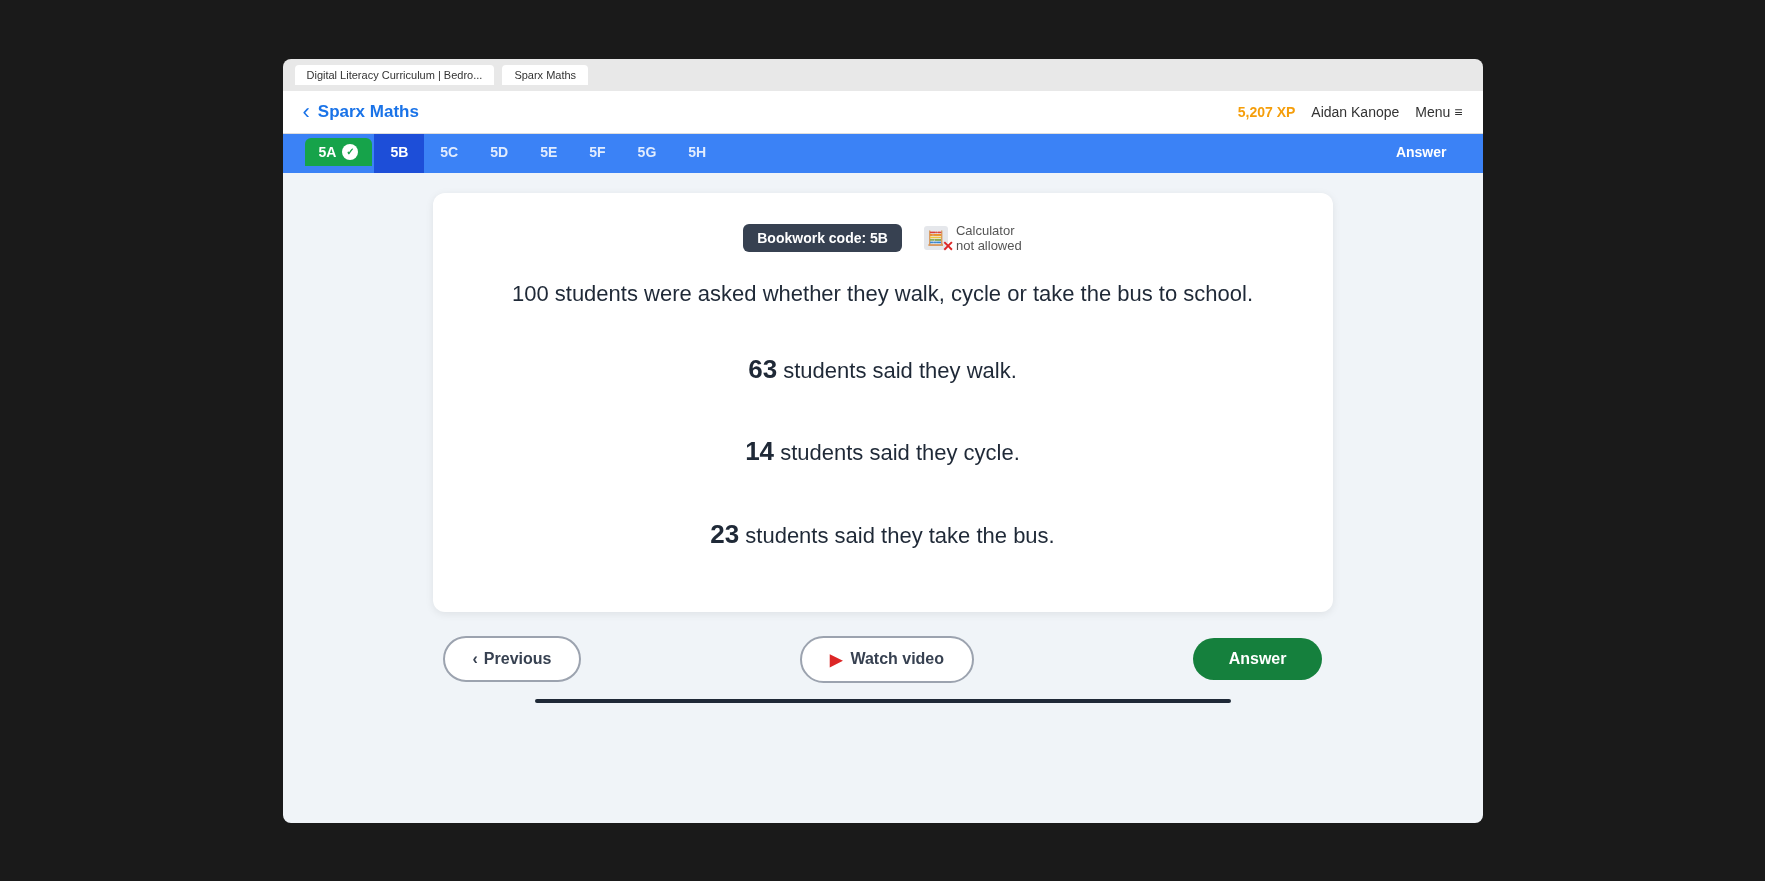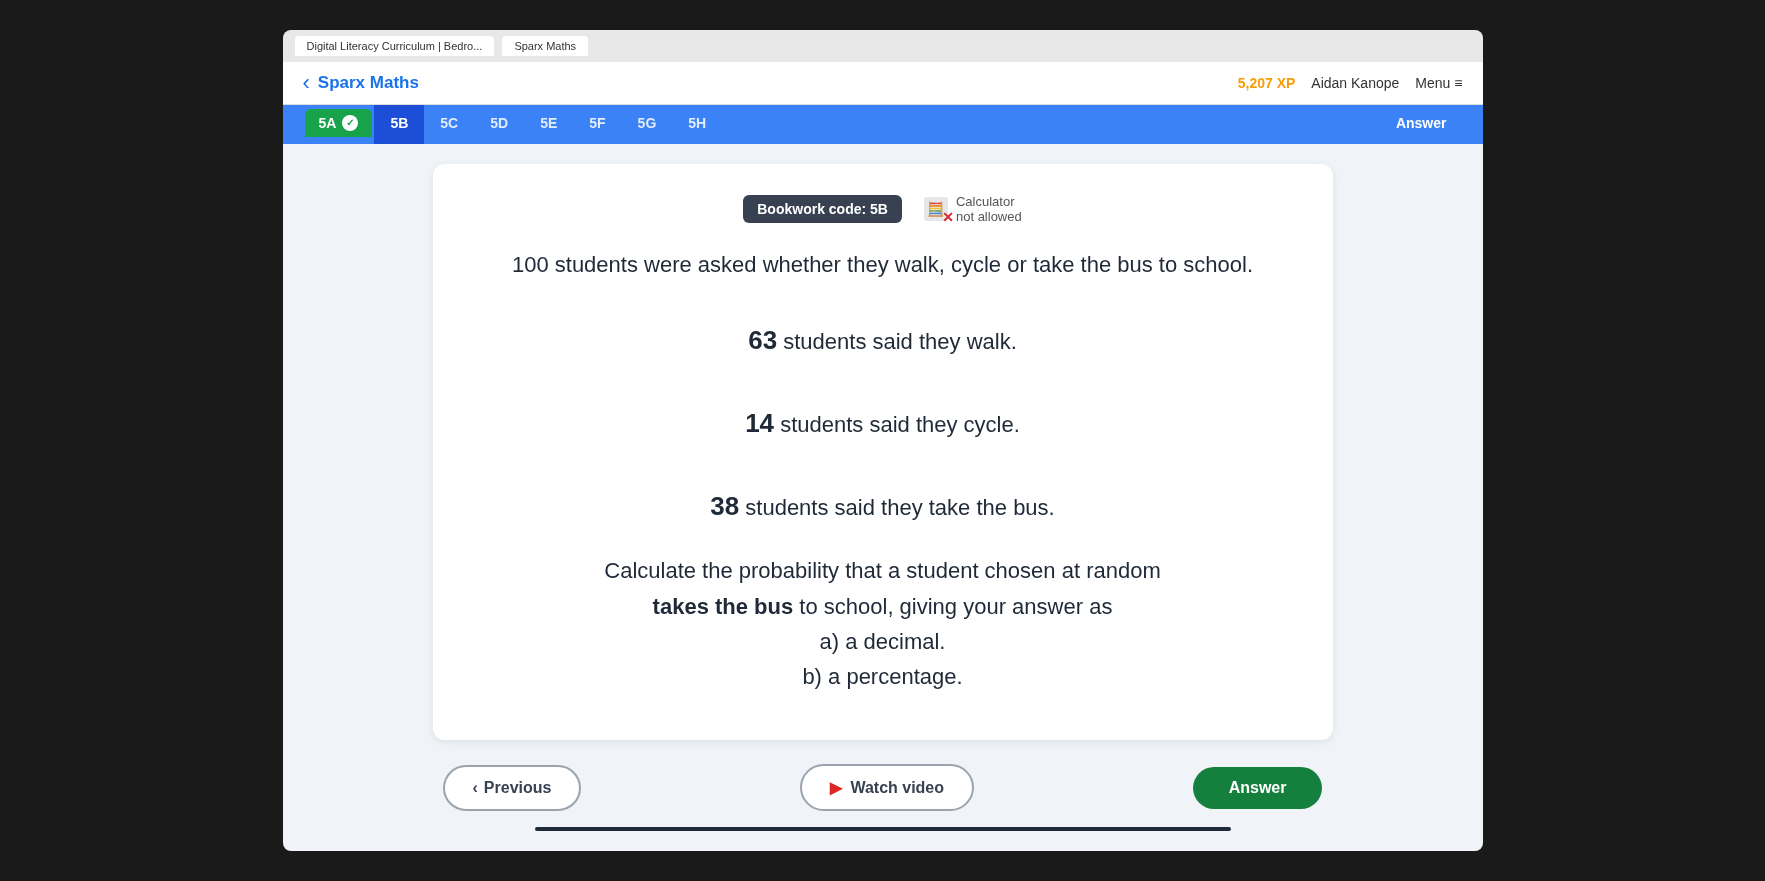--- a/index.html
+++ b/index.html
@@ -338,30 +338,24 @@
       <div class="question-text">100 students were asked whether they walk, cycle or take the bus to school.</div>
 
       <div class="facts-section">
         <div class="fact-line">
           <span class="fact-number">63</span><span> students said they walk.</span>
         </div>
         <div class="fact-line">
           <span class="fact-number">14</span><span> students said they cycle.</span>
         </div>
         <div class="fact-line">
-          <span class="fact-number">38</span><span> students said they take the bus.</span>
+          <span class="fact-number">23</span><span> students said they take the bus.</span>
         </div>
       </div>
 
-      <div class="ask-text">
-        <span>Calculate the probability that a student chosen at random</span><br>
-        <span class="bold-blue" style="font-weight:700;">takes the bus</span><span> to school, giving your answer as</span><br>
-        <span>a) a decimal.</span><br>
-        <span>b) a percentage.</span>
-      </div>
 
     </div>
 
     <div class="bottom-buttons">
       <button class="btn-previous">
         <span>‹</span>
         <span>Previous</span>
       </button>
       <button class="btn-watch">
         <span class="video-icon" style="color:#dc2626;">▶</span>

